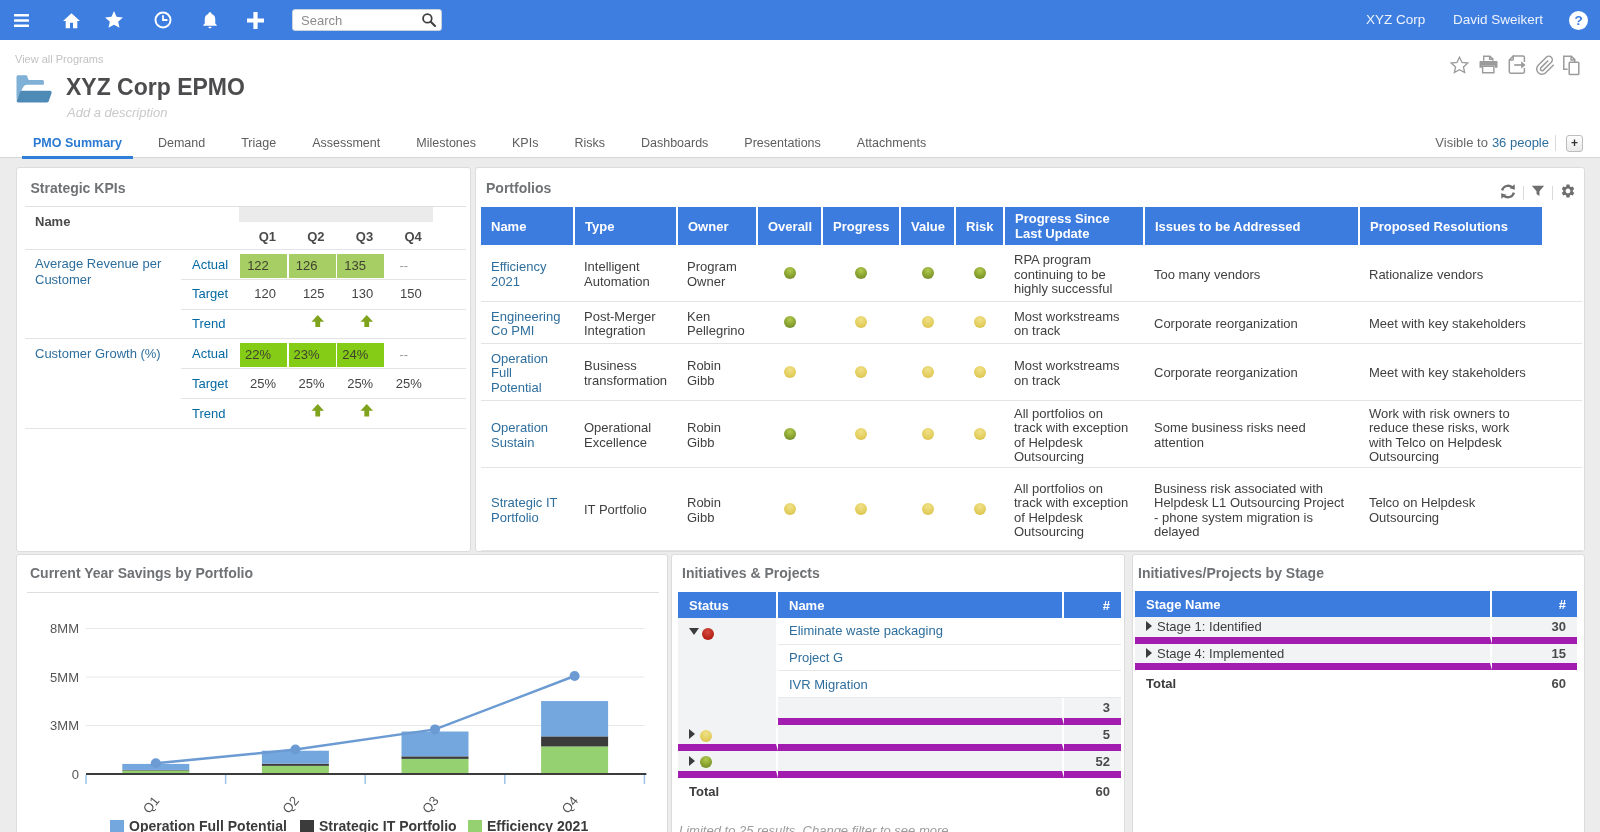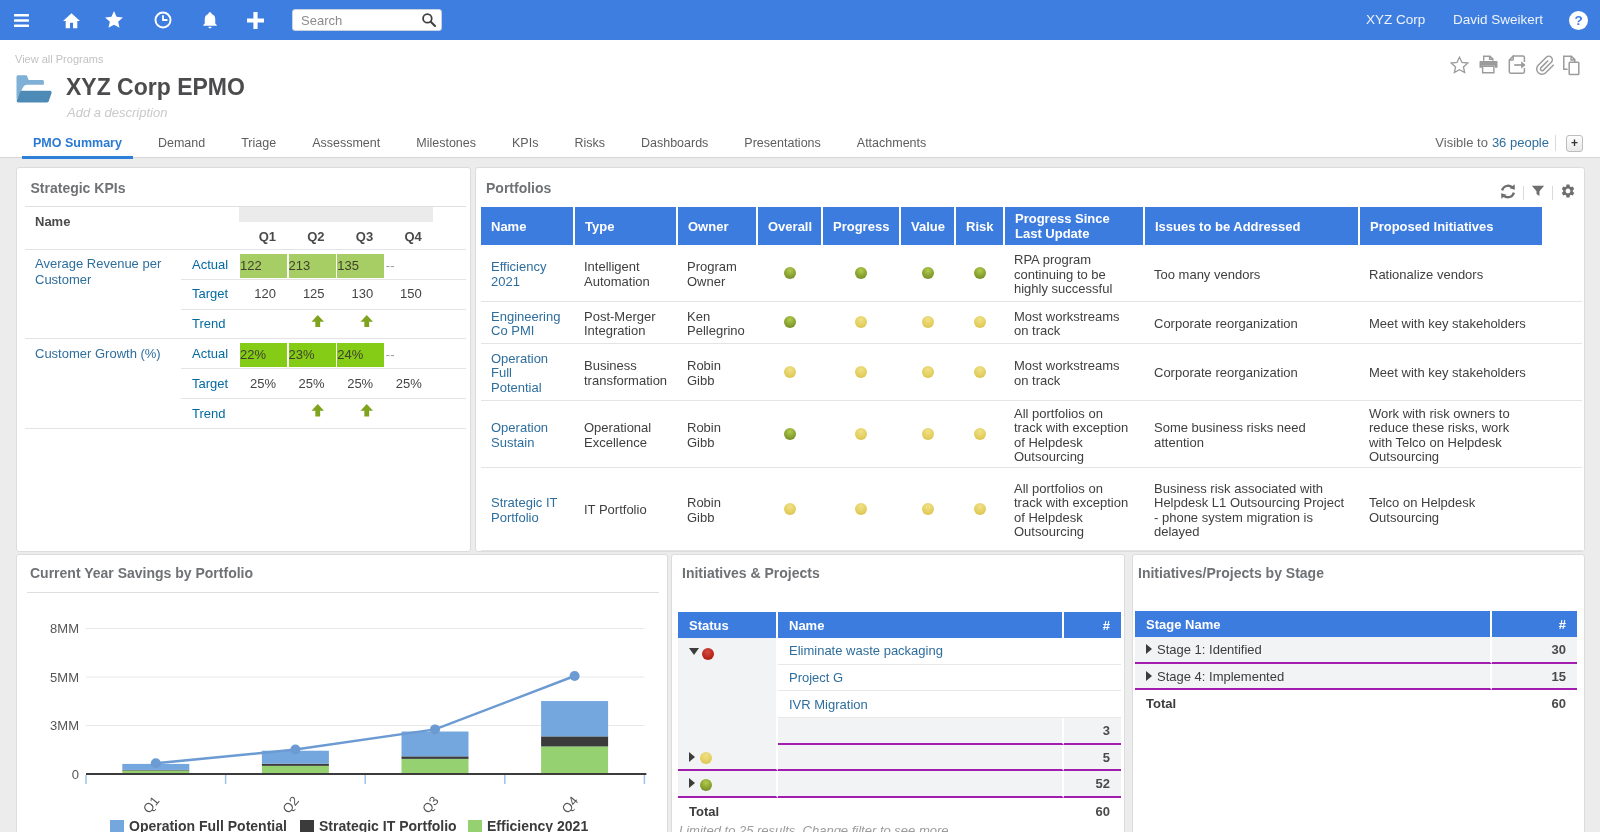--- a/index.html
+++ b/index.html
@@ -51,21 +51,21 @@
   
   #kpi-divider { position:absolute; left:8px; right:4px; top:38px; height:1px; background:#e0e0e0; }
   #kpi-area { position:absolute; left:0; top:38px; right:0; bottom:0; font-size:13px; color:#444; }
   .kpi-line { position:absolute; height:1px; background:#e4e4e4; }
   #kpi-name-header { position:absolute; left:18px; top:8px; font-weight:bold; color:#4a4a4a; }
   #kpi-grayblock { position:absolute; left:222px; top:1px; width:194px; height:15px; background:#ebebeb; }
   .kpi-qh { position:absolute; top:23px; width:47px; text-align:right; padding-right:11px; font-weight:bold; color:#4a4a4a; }
   .kpi-name { position:absolute; left:18px; width:140px; color:#2e6e9d; line-height:16px; cursor:pointer; }
   .kpi-sublabel { position:absolute; left:175px; color:#0369a1; }
   .kpi-val { position:absolute; width:47px; text-align:right; padding-right:11px; }
-  .kpi-cell { position:absolute; width:47px; height:24px; text-align:left; padding-right:11px; line-height:24px; color:#40422e; }
+  .kpi-cell { position:absolute; width:47px; height:24px; text-align:center; padding-right:11px; line-height:24px; color:#40422e; }
   .kpi-cell.green { background:#a6ce64; }
   .kpi-cell.yellow { background:#84cc16; }
   .kpi-dash { color:#9a9a9a; }
 
   
   .blue-th { background:#3d7cdf; color:#fff; font-weight:bold; font-size:13px; }
   #pf-table { position:absolute; left:5px; top:39px; width:1101px; border-collapse:collapse; table-layout:fixed; font-size:13px; color:#3f3f3f; }
   #pf-table th { text-align:left; padding:4px 6px 4px 10px; vertical-align:middle; border-right:2px solid #fff; height:37px; }
   #pf-table th:last-child, #pf-table th.no-sep { border-right:none; background:#fff; }
   #pf-table td { padding:6px 6px 2px 10px; vertical-align:middle; border-bottom:1px solid #e4e4e4; line-height:14.5px; }
@@ -78,29 +78,29 @@
   .pf-link { color:#2e6e9d; cursor:pointer; }
   .dot { display:inline-block; width:12px; height:12px; border-radius:50%; vertical-align:middle; }
   .dot.green  { background:radial-gradient(circle at 50% 30%, #b2cb4e 0%, #8aa431 52%, #6d8127 100%); }
   .dot.yellow { background:radial-gradient(circle at 50% 30%, #f0e189 0%, #e4cf60 55%, #d6bc45 100%); }
   .dot.red    { background:radial-gradient(circle at 46% 32%, #d24a40 0%, #ba251a 60%, #9d1a10 100%); }
   #pf-icons { position:absolute; right:8px; top:15px; display:flex; align-items:center; }
   .pf-tool { margin-left:7px; cursor:pointer; }
   .pf-toolsep { width:1px; height:14px; background:#d9d9d9; margin-left:7px; }
 
   
-  .mini-table { position:absolute; border-collapse:separate; border-spacing:0; table-layout:fixed; font-size:13px; color:#3c3c3c;margin-top:20px; }
+  .mini-table { position:absolute; border-collapse:separate; border-spacing:0; table-layout:fixed; font-size:13px; color:#3c3c3c; }
   .mini-table th { text-align:left; padding:0 11px; height:26px; border-right:2px solid #fff; vertical-align:middle; }
   .mini-table th.num { text-align:right; border-right:none; }
   .mini-table td { height:26.7px; vertical-align:middle; padding:0 11px; }
   .mini-table td.rowbg { border-right:2px solid #fff; }
   .mini-table td.rowbg.last, .mini-table td.num { border-right:none; }
   .mini-table td.num { text-align:right; font-weight:bold; color:#4a4a4a; }
   .rowbg { background:#f1f3f5; }
-  .sepline td { border-bottom:2px solid #a21caf; }
+  .sepline td { border-bottom:7px solid #a21caf; }
   .tri-right { display:inline-block; width:0; height:0; border-top:5px solid transparent; border-bottom:5px solid transparent; border-left:6.5px solid #3c3c3c; margin-right:5px; }
   .tri-down { display:inline-block; width:0; height:0; border-left:5.5px solid transparent; border-right:5.5px solid transparent; border-top:7px solid #3c3c3c; margin-right:3px; vertical-align:2px; }
   #init-footer { position:absolute; left:7px; top:268px; font-size:13px; font-style:italic; color:#9c9c9c; }
   .link-cell { color:#2e6e9d; cursor:pointer; }
 
   
   #chart-divider { position:absolute; left:10px; right:8px; top:37px; height:1px; background:#dedede; }
   #chart-svg { position:absolute; left:0; top:0; }
 </style>
 </head>
@@ -227,21 +227,21 @@
         <div id="kpi-name-header">Name</div>
         <div id="kpi-grayblock"></div>
         <div class="kpi-qh" style="left:223px">Q1</div>
         <div class="kpi-qh" style="left:271.6px">Q2</div>
         <div class="kpi-qh" style="left:320.2px">Q3</div>
         <div class="kpi-qh" style="left:368.8px">Q4</div>
         <div class="kpi-line" style="left:8px;right:4px;top:43px;"></div>
         <div class="kpi-name" style="top:50px">Average Revenue per Customer</div>
         <div class="kpi-sublabel" style="top:50.5px">Actual</div>
         <div class="kpi-cell green" style="left:223px;top:47.5px">122</div>
-        <div class="kpi-cell green" style="left:271.6px;top:47.5px">213</div>
+        <div class="kpi-cell green" style="left:271.6px;top:47.5px">126</div>
         <div class="kpi-cell green" style="left:320.2px;top:47.5px">135</div>
         <div class="kpi-cell " style="left:368.8px;top:47.5px"><span class="kpi-dash">--</span></div>
         <div class="kpi-line" style="left:164px;right:4px;top:72.8px"></div>
         <div class="kpi-sublabel" style="top:80.3px">Target</div>
         <div class="kpi-val" style="left:223px;top:80.3px">120</div>
         <div class="kpi-val" style="left:271.6px;top:80.3px">125</div>
         <div class="kpi-val" style="left:320.2px;top:80.3px">130</div>
         <div class="kpi-val" style="left:368.8px;top:80.3px">150</div>
         <div class="kpi-line" style="left:164px;right:4px;top:102.6px"></div>
         <div class="kpi-sublabel" style="top:110.1px">Trend</div>
@@ -320,21 +320,21 @@
           <tr>
             <th class="blue-th">Name</th>
             <th class="blue-th">Type</th>
             <th class="blue-th">Owner</th>
             <th class="blue-th">Overall</th>
             <th class="blue-th">Progress</th>
             <th class="blue-th">Value</th>
             <th class="blue-th">Risk</th>
             <th class="blue-th">Progress Since Last Update</th>
             <th class="blue-th">Issues to be Addressed</th>
-            <th class="blue-th">Proposed Initiatives</th>
+            <th class="blue-th">Proposed Resolutions</th>
             <th class="no-sep"></th>
           </tr>
           <tr style="height:56px">
             <td class="col-name"><span class="pf-link">Efficiency 2021</span></td>
             <td class="col-type">Intelligent Automation</td>
             <td>Program Owner</td>
             <td class="c"><span class="dot green"></span></td>
             <td class="c"><span class="dot green"></span></td>
             <td class="c"><span class="dot green"></span></td>
             <td class="c"><span class="dot green"></span></td>

